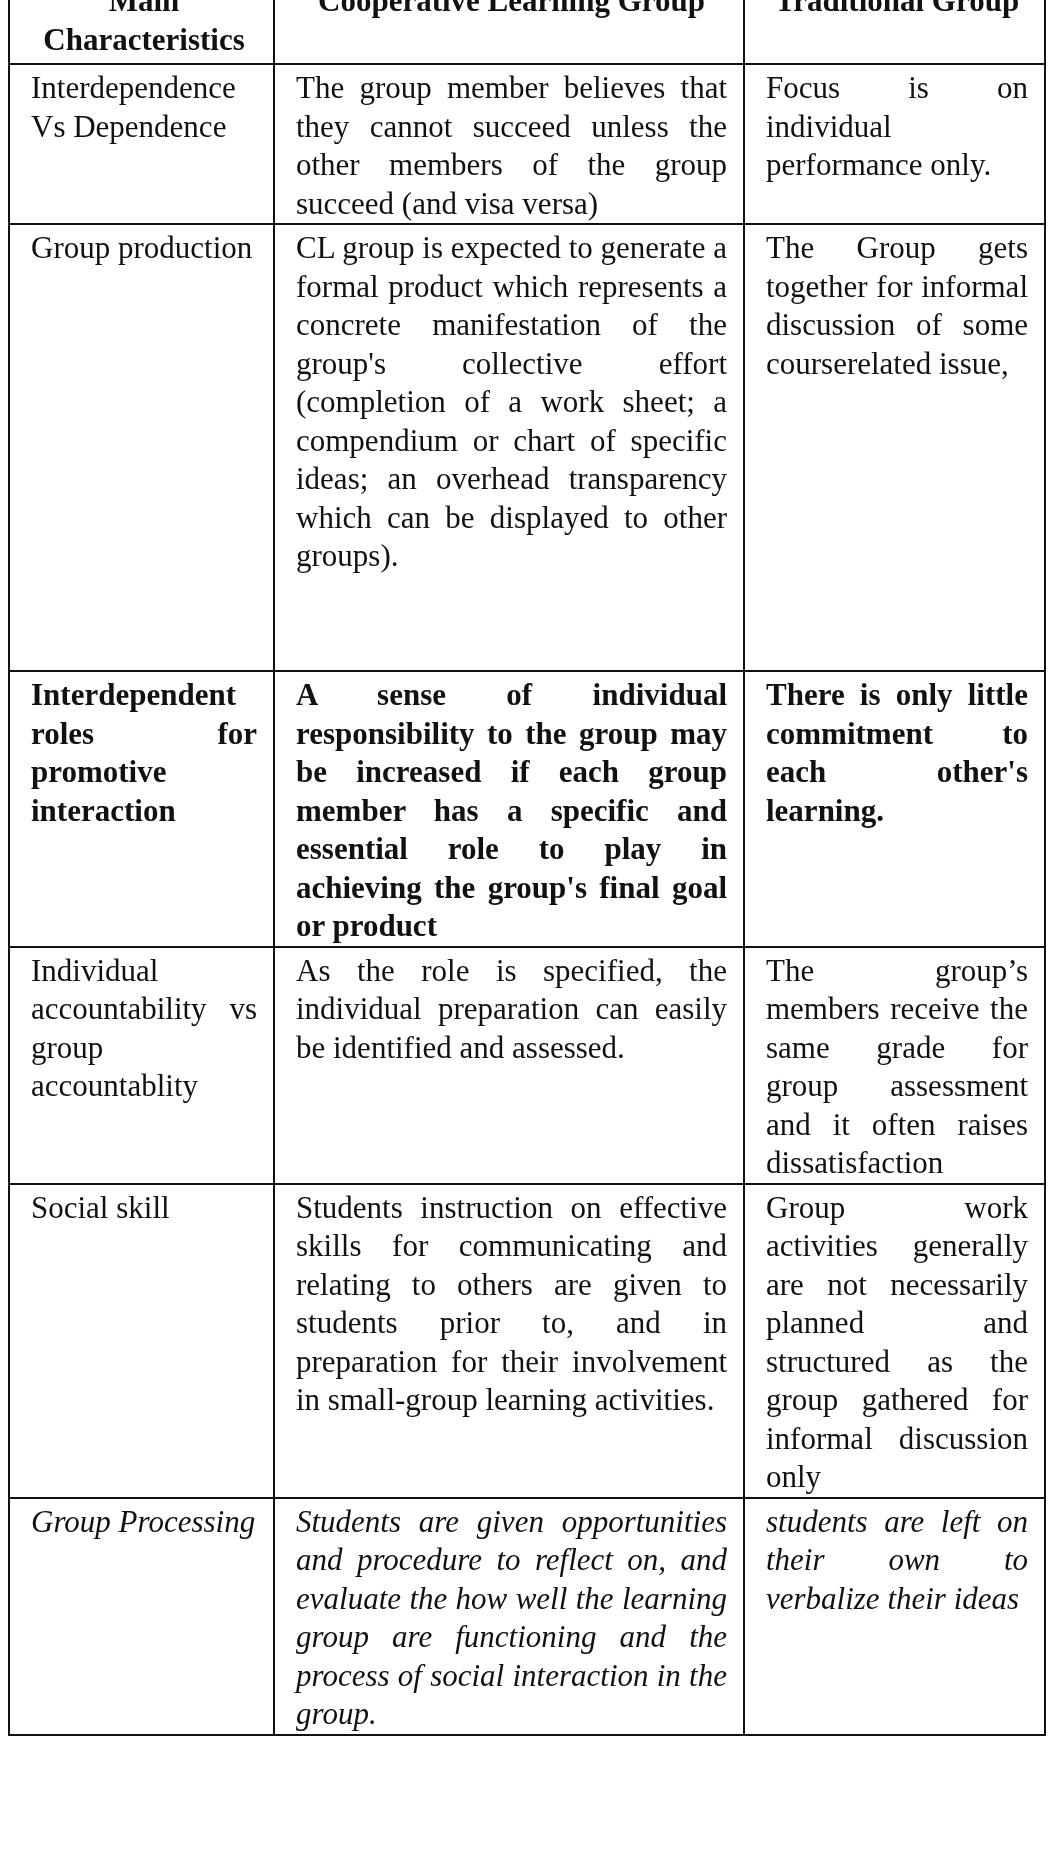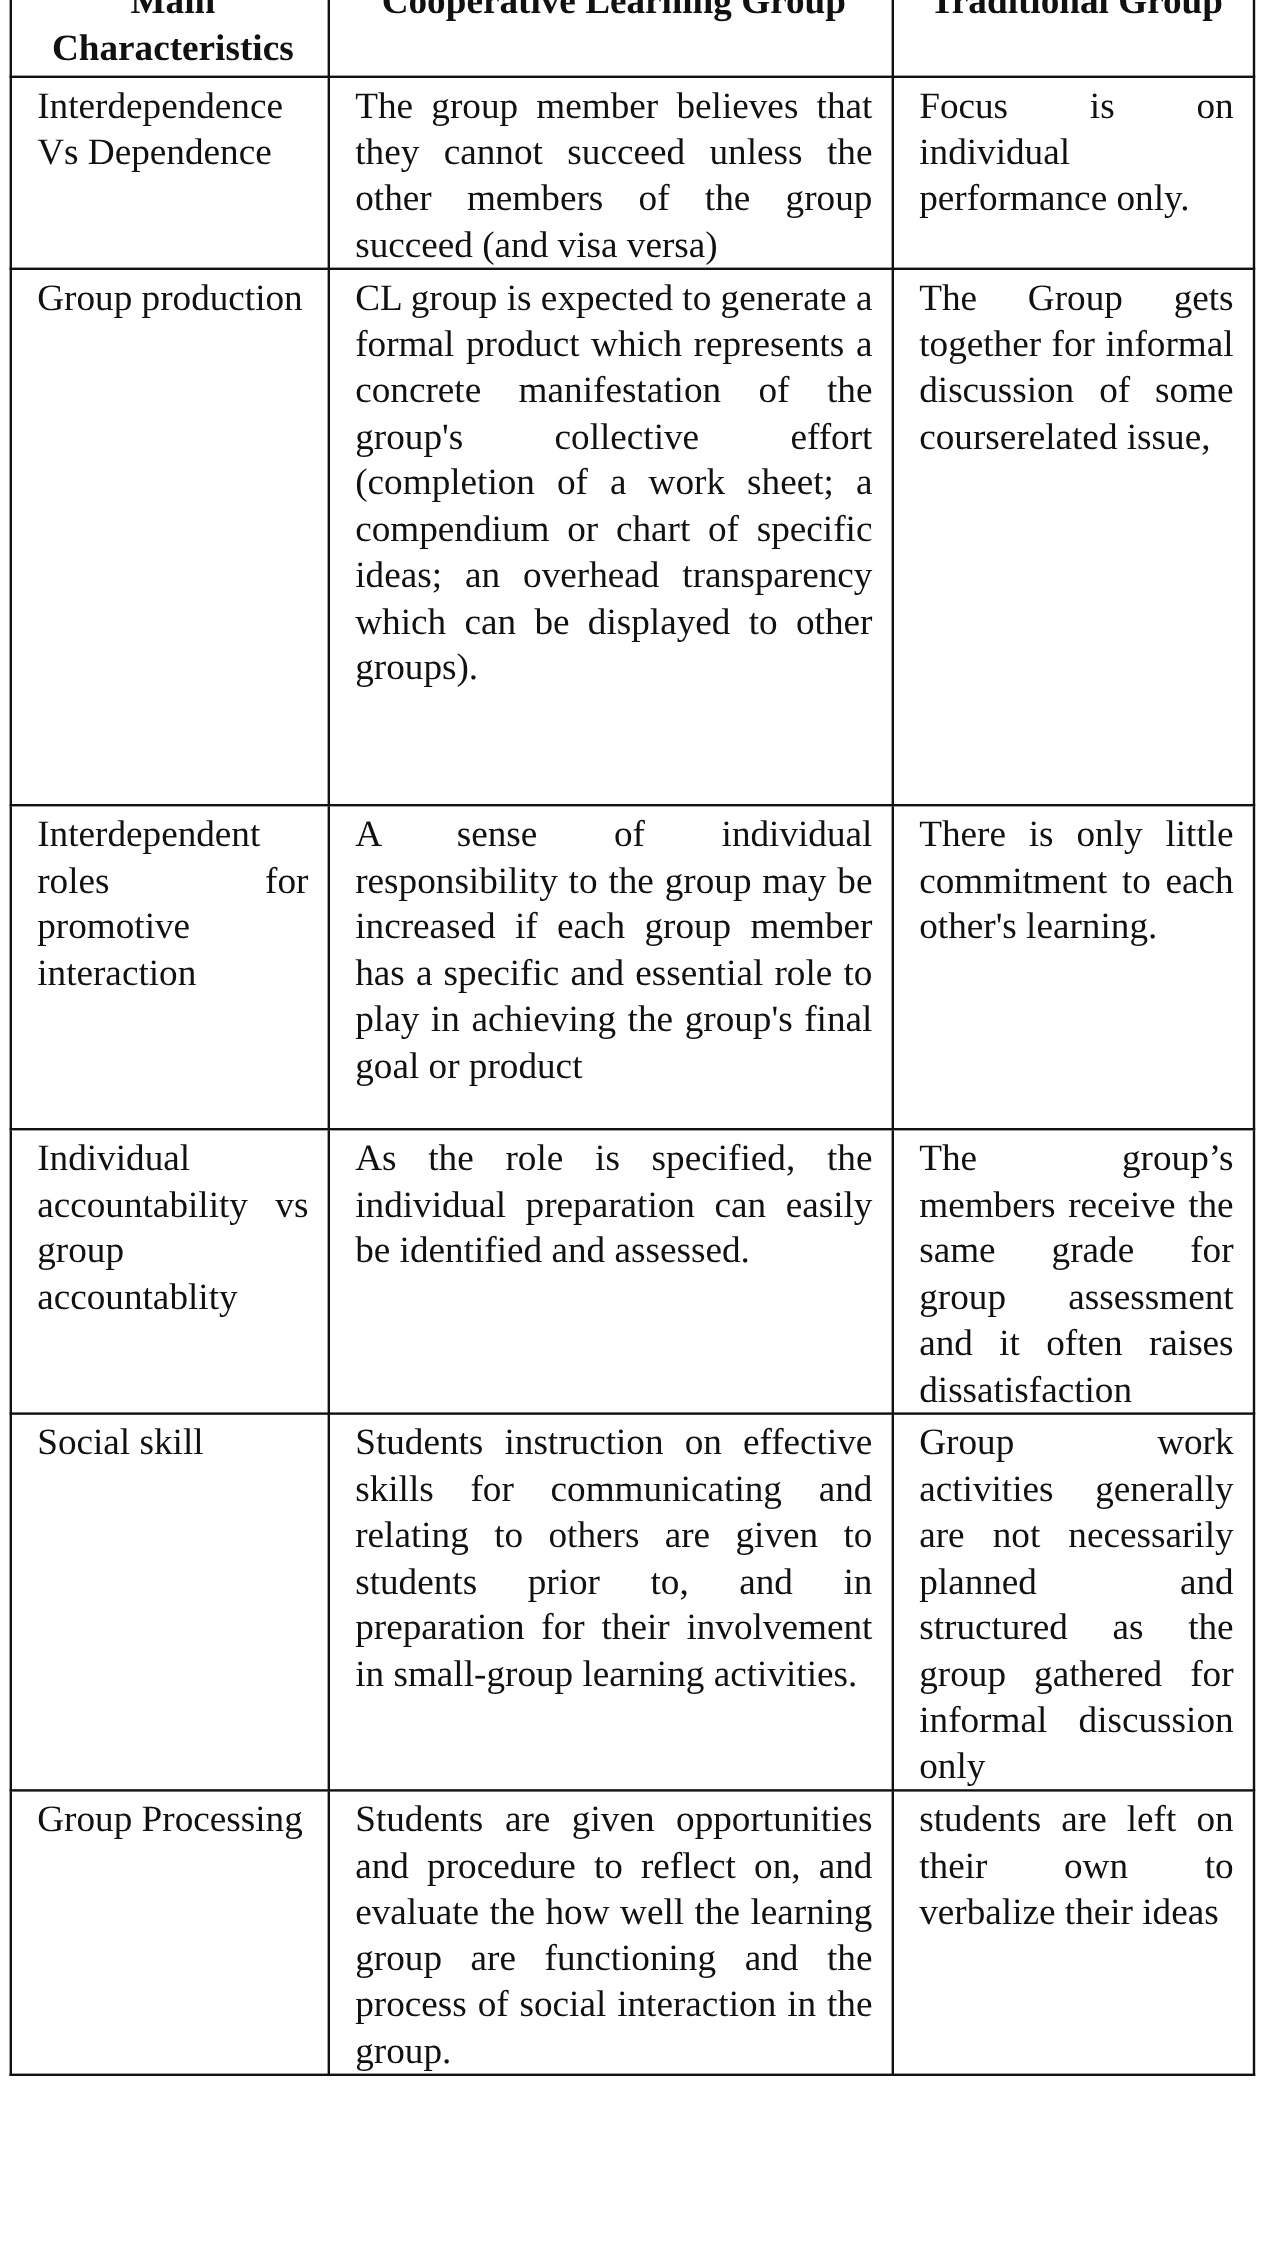--- a/index.html
+++ b/index.html
@@ -26,24 +26,24 @@
   .doc-table th {
     font-weight: bold;
     text-align: center;
     padding-top: 6px;
     border-top: none;
   }
   .doc-table td { text-align: justify; text-align-last: left; padding-top: 4px; }
   tr.h-head { height: 88px; }
   tr.h-r1 { height: 156px; }
   tr.h-r2 { height: 447px; }
-  tr.h-r3 { height: 270px; }
+  tr.h-r3 { height: 270px; font-weight: bold; }
   tr.h-r4 { height: 232px; border-radius: 17px; }
   tr.h-r5 { height: 309px; margin-top: 26px; }
-  tr.h-r6 { height: 232px; }
+  tr.h-r6 { height: 232px; font-style: italic; }
   tr.h-r7 { height: 194px; }
 </style>
 </head>
 <body>
 
 <table class="doc-table">
   <colgroup>
     <col class="c1">
       <col class="c2">
       <col class="c3">

